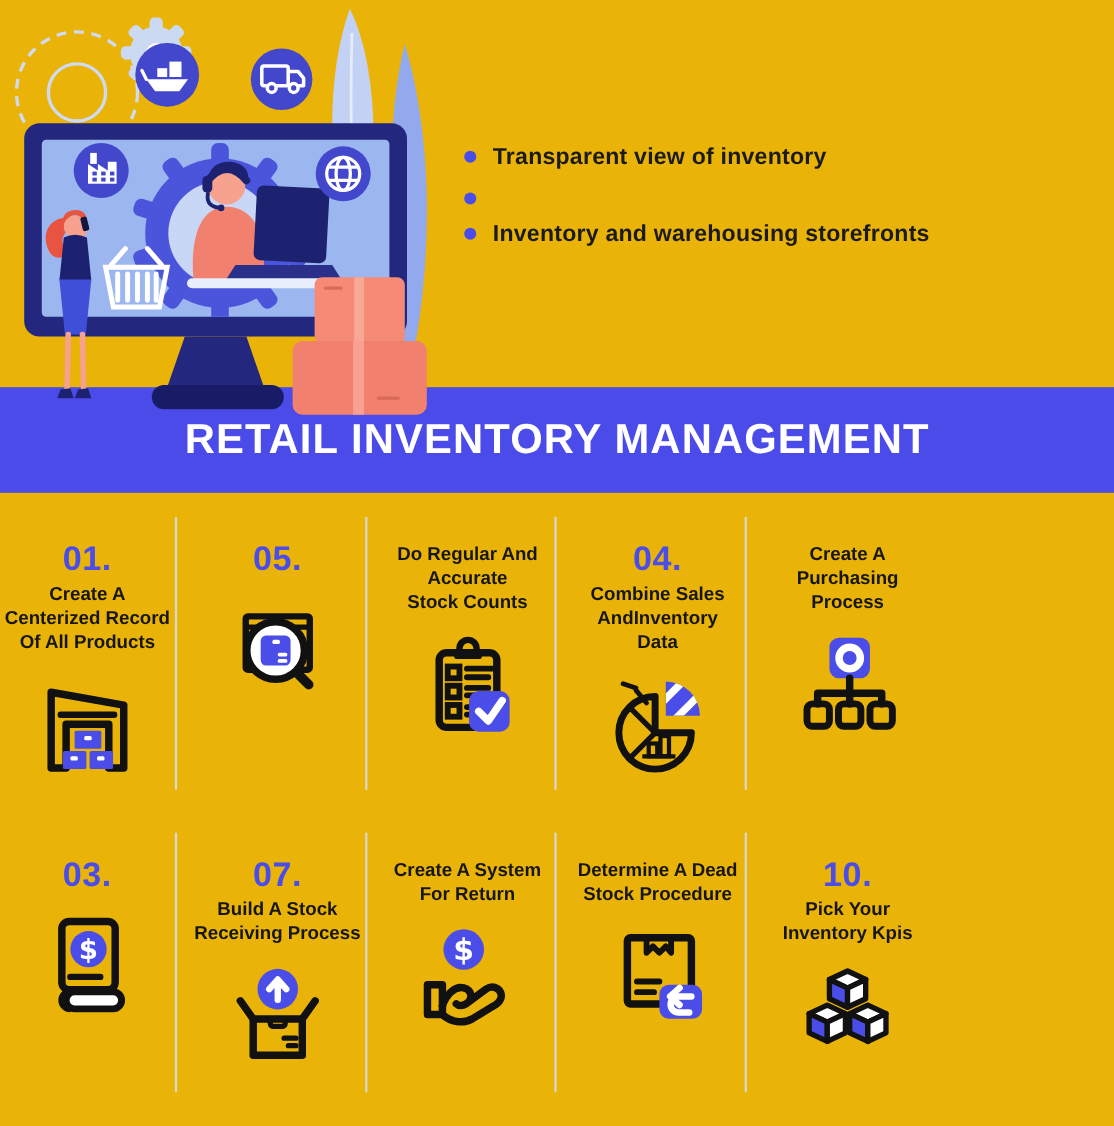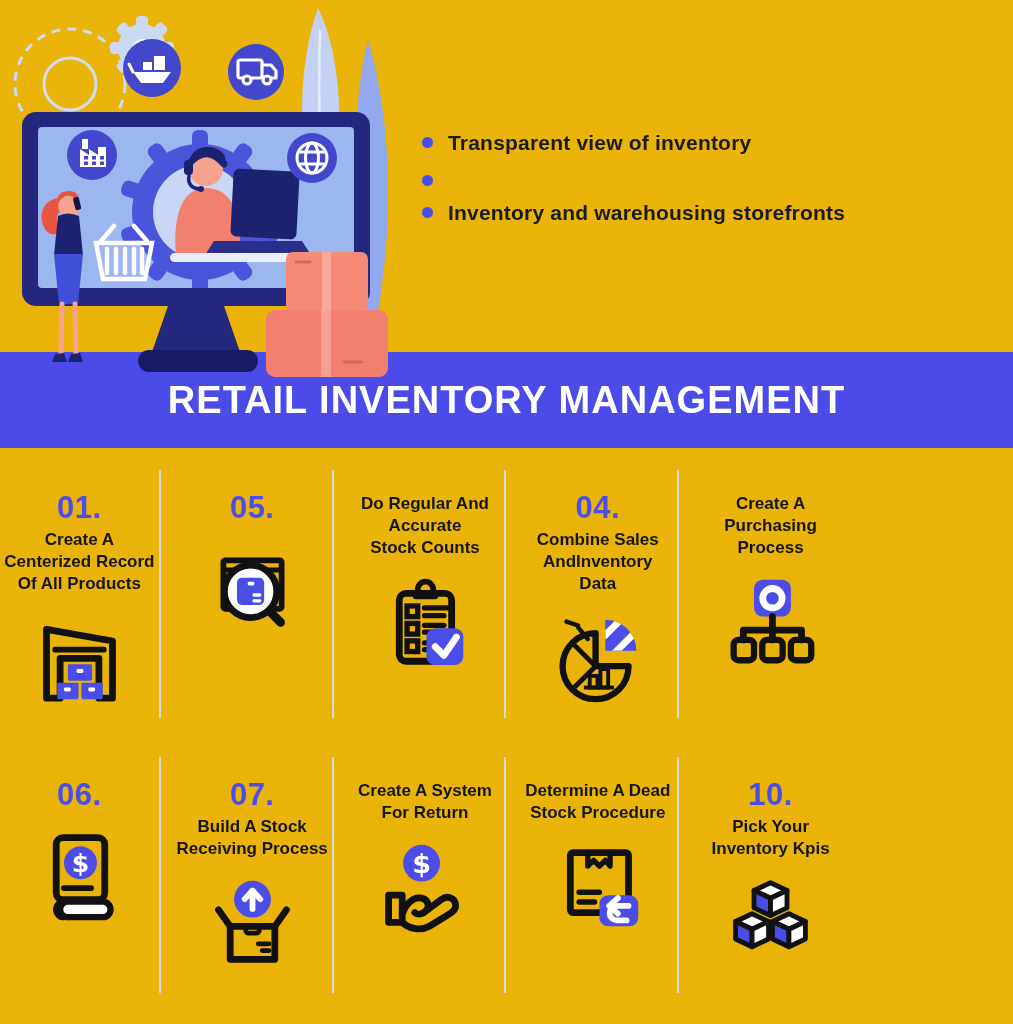--- a/index.html
+++ b/index.html
@@ -289,21 +289,21 @@
             <rect x="41.5" y="70" width="21" height="21" rx="5"></rect>
             <rect x="71" y="70" width="21" height="21" rx="5"></rect>
           </g>
         </svg>
       </div>
     </div>
   </div>
 
   <div class="steps-row row2">
     <div class="cell">
-      <div class="num">06.</div>
+      <div class="num">03.</div>
       <div class="icon">
         <svg viewBox="0 0 100 100">
           <rect x="26" y="12" width="50" height="64" rx="7" fill="none" stroke="#111" stroke-width="7"></rect>
           <circle cx="51" cy="38" r="17" fill="#4b4de9"></circle>
           <text x="51" y="47" text-anchor="middle" font-family="DejaVu Sans, sans-serif" font-size="26" font-weight="bold" fill="#ffffff">$</text>
           <line x1="34" y1="64" x2="62" y2="64" stroke="#111" stroke-width="6" stroke-linecap="round"></line>
           <rect x="30" y="78" width="52" height="16" rx="8" fill="#ffffff" stroke="#111" stroke-width="6.5"></rect>
           <path d="M34 78 A8 8 0 1 0 34 94" fill="none" stroke="#111" stroke-width="6.5"></path>
         </svg>
       </div>

